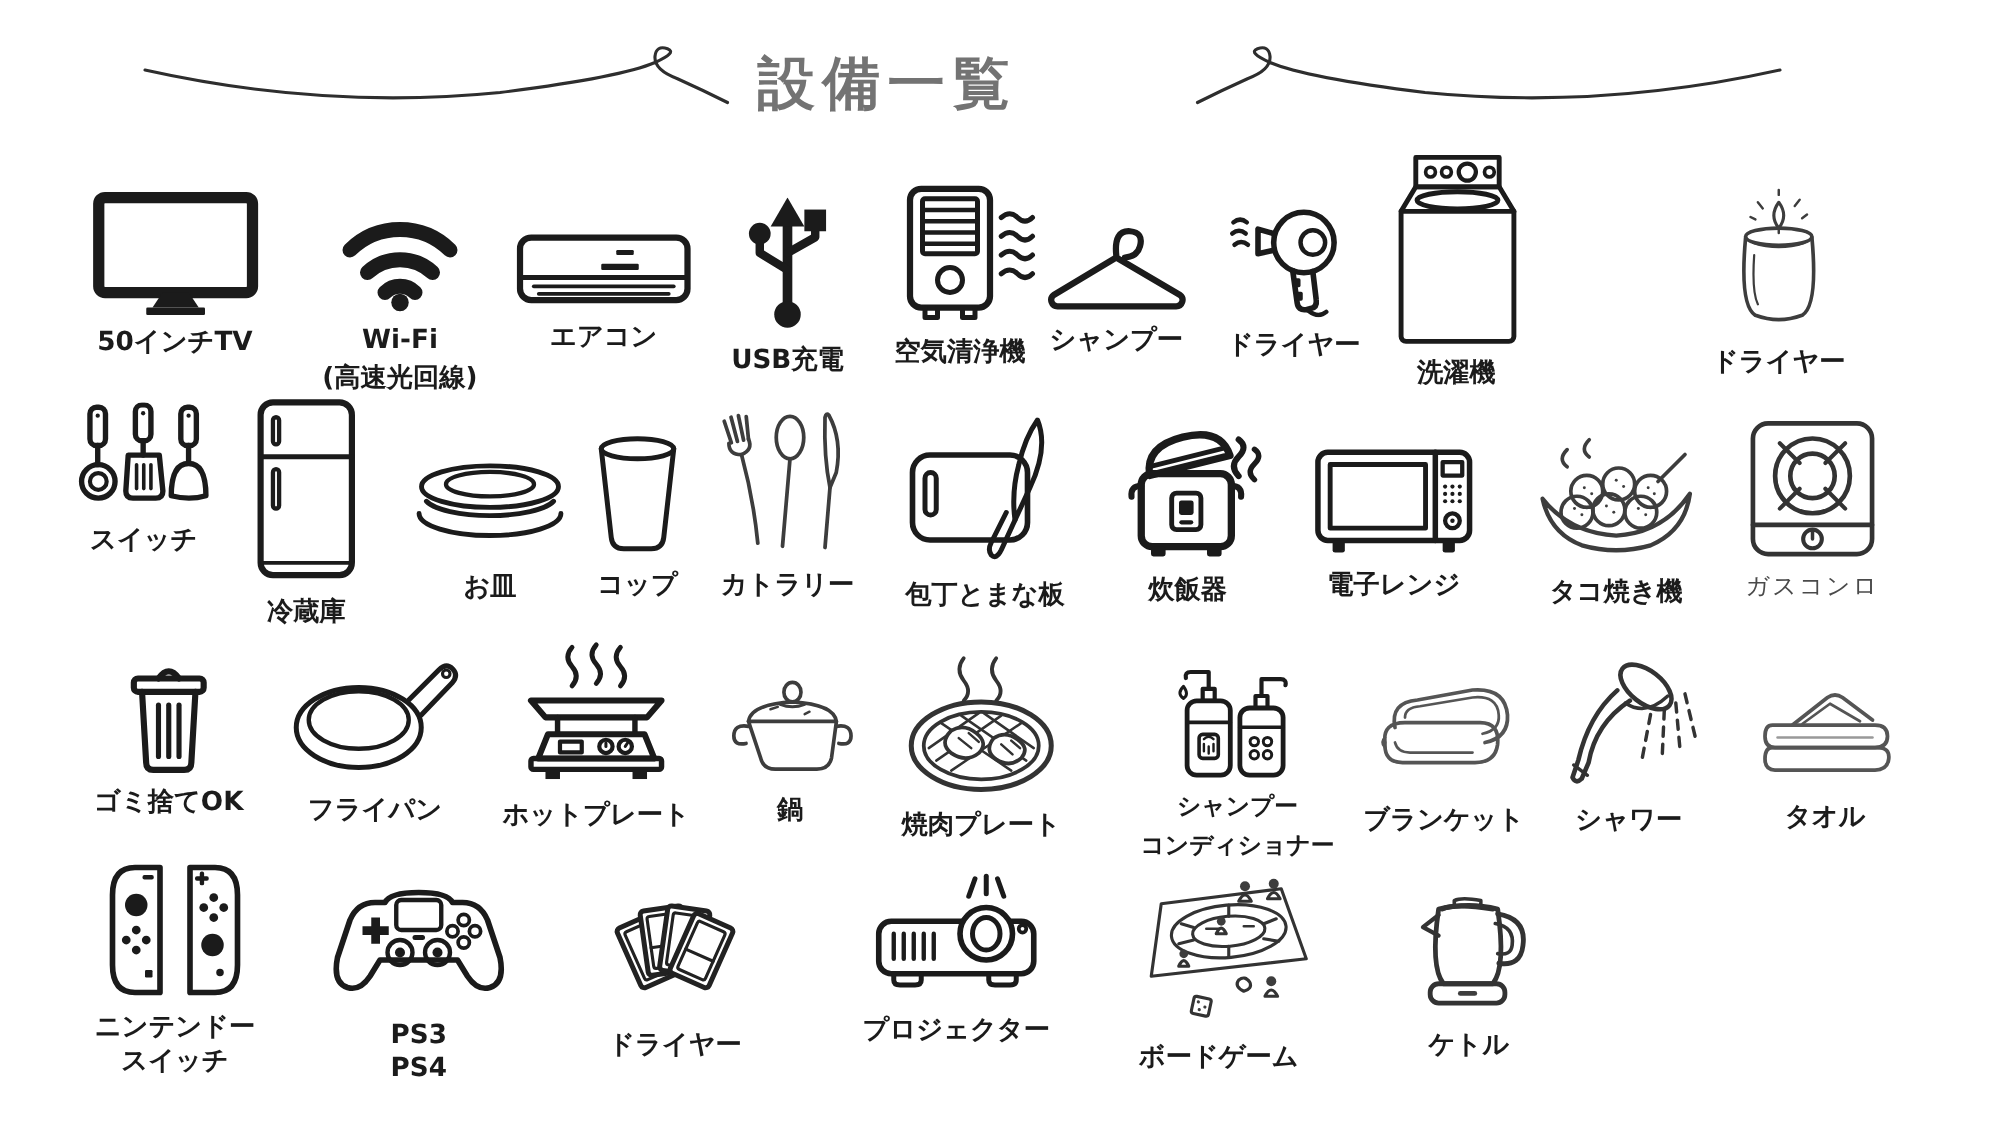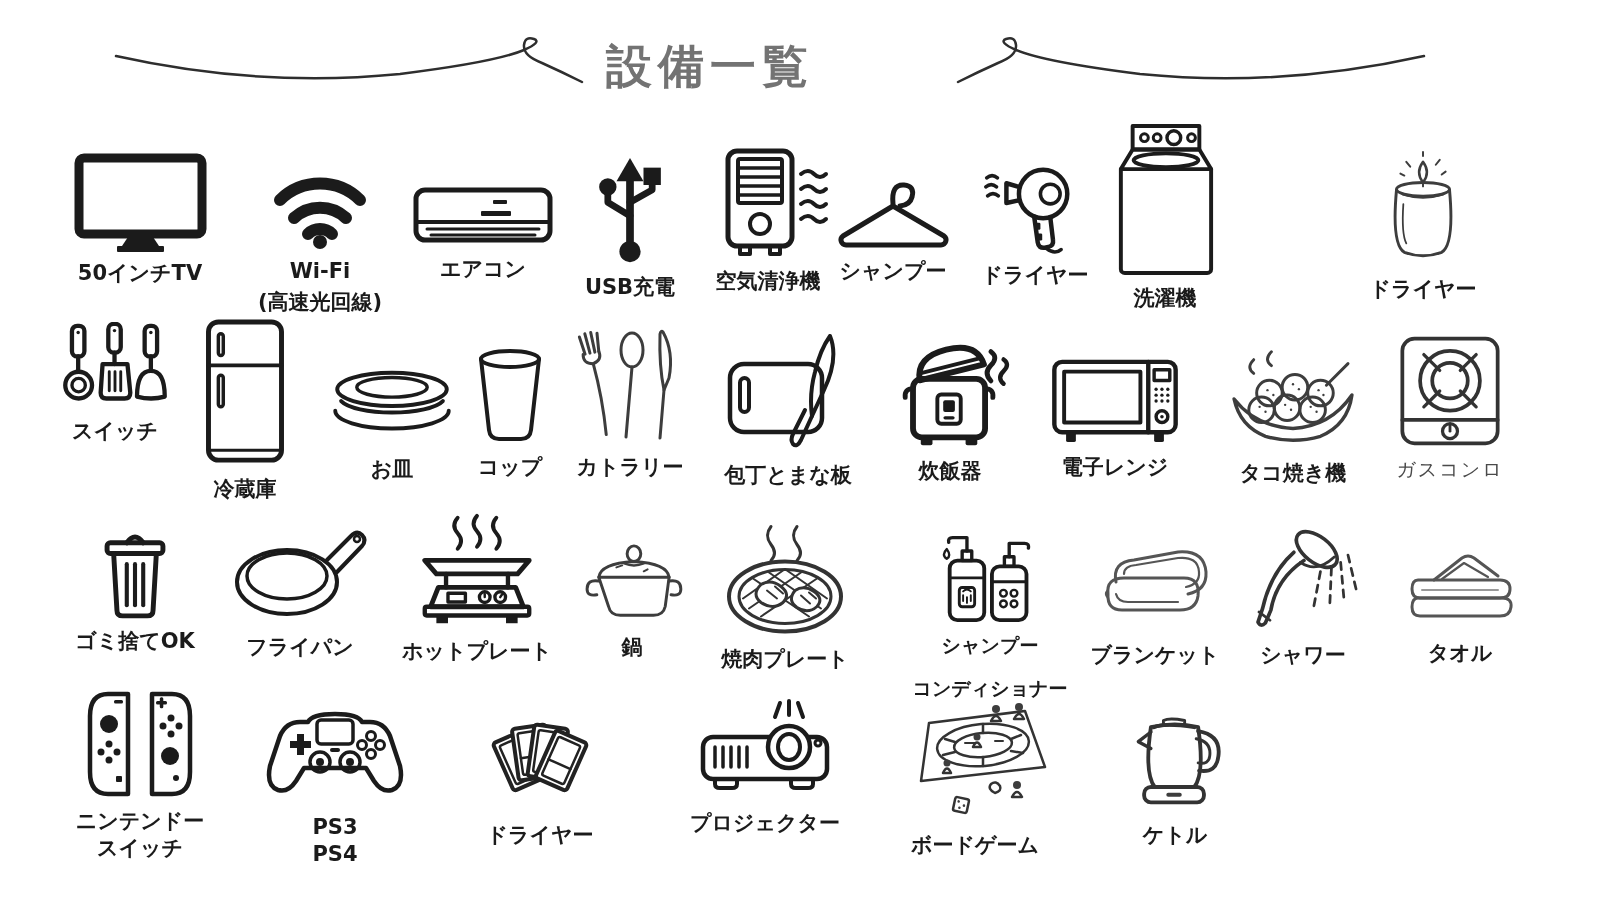--- a/index.html
+++ b/index.html
@@ -510,21 +510,21 @@
         <rect x="58" y="40" width="36" height="56" rx="8"></rect>
         <line x1="58" y1="56" x2="94" y2="56" stroke-width="3"></line>
         <circle cx="70" cy="68" r="3.5" stroke-width="2.5"></circle>
             <circle cx="81" cy="68" r="3.5" stroke-width="2.5"></circle>
         <circle cx="70" cy="79" r="3.5" stroke-width="2.5"></circle>
             <circle cx="81" cy="79" r="3.5" stroke-width="2.5"></circle>
       </g>
         </svg>
     </span>
     <div class="lb sm">シャンプー</div>
-    <div class="lb sm" style="margin-top:16px">コンディショナー</div>
+    <div class="lb sm" style="margin-top:4px">コンディショナー</div>
   </div>
 
   <div class="it" style="left:1070px;top:538px">
     <span class="ic">
       <svg width="122" height="96" viewBox="0 0 122 92">
           <g fill="none" stroke="#555555" stroke-width="3" stroke-linecap="round" stroke-linejoin="round">
         <path d="M22 42 Q18 22 40 20 L84 12 Q110 10 112 32 Q113 50 94 54"></path>
         <path d="M30 34 Q30 26 42 25 L84 18 Q104 16 105 32 Q106 44 92 47" stroke-width="2.2"></path>
         <path d="M14 54 Q12 38 30 38 H90 Q106 38 104 56 Q102 70 86 70 H28 Q13 70 14 54 Z"></path>
         <path d="M22 54 Q24 62 34 62 H84" stroke-width="2.2"></path>

